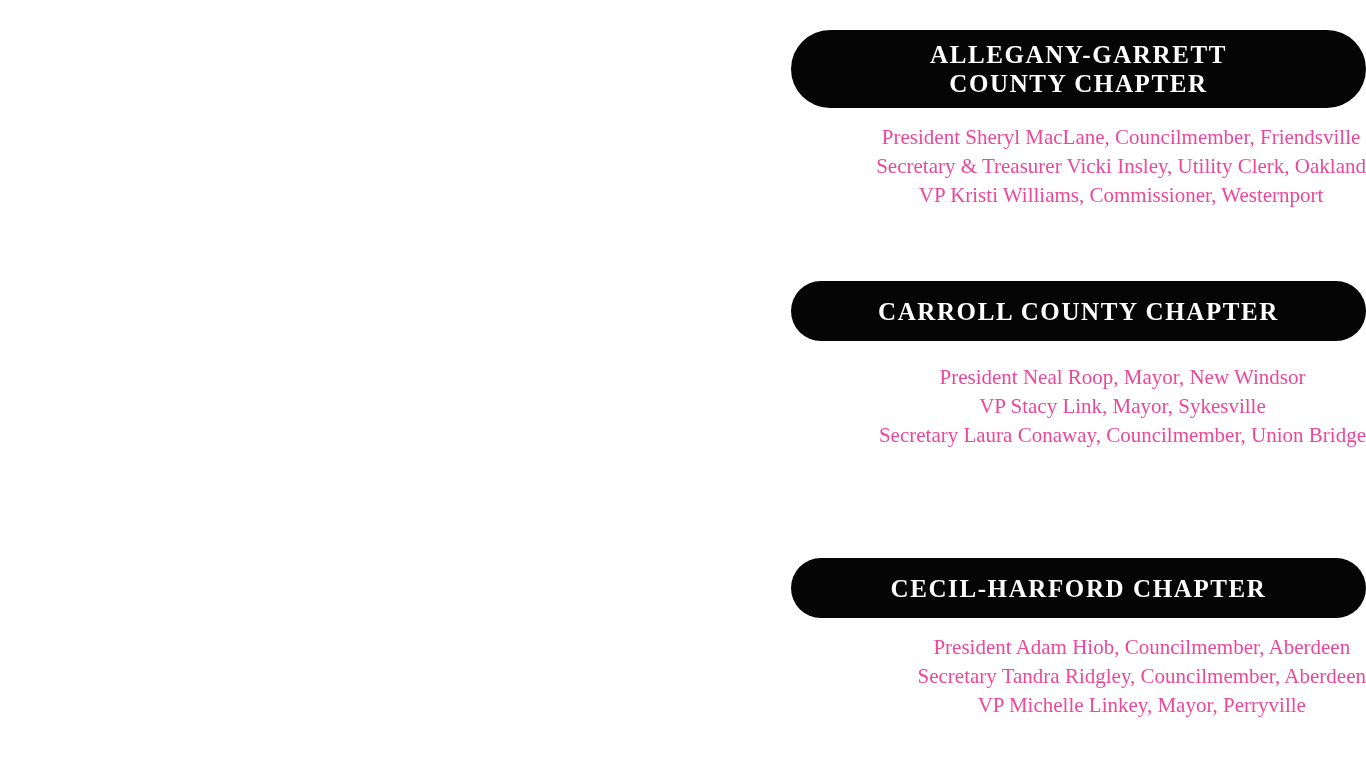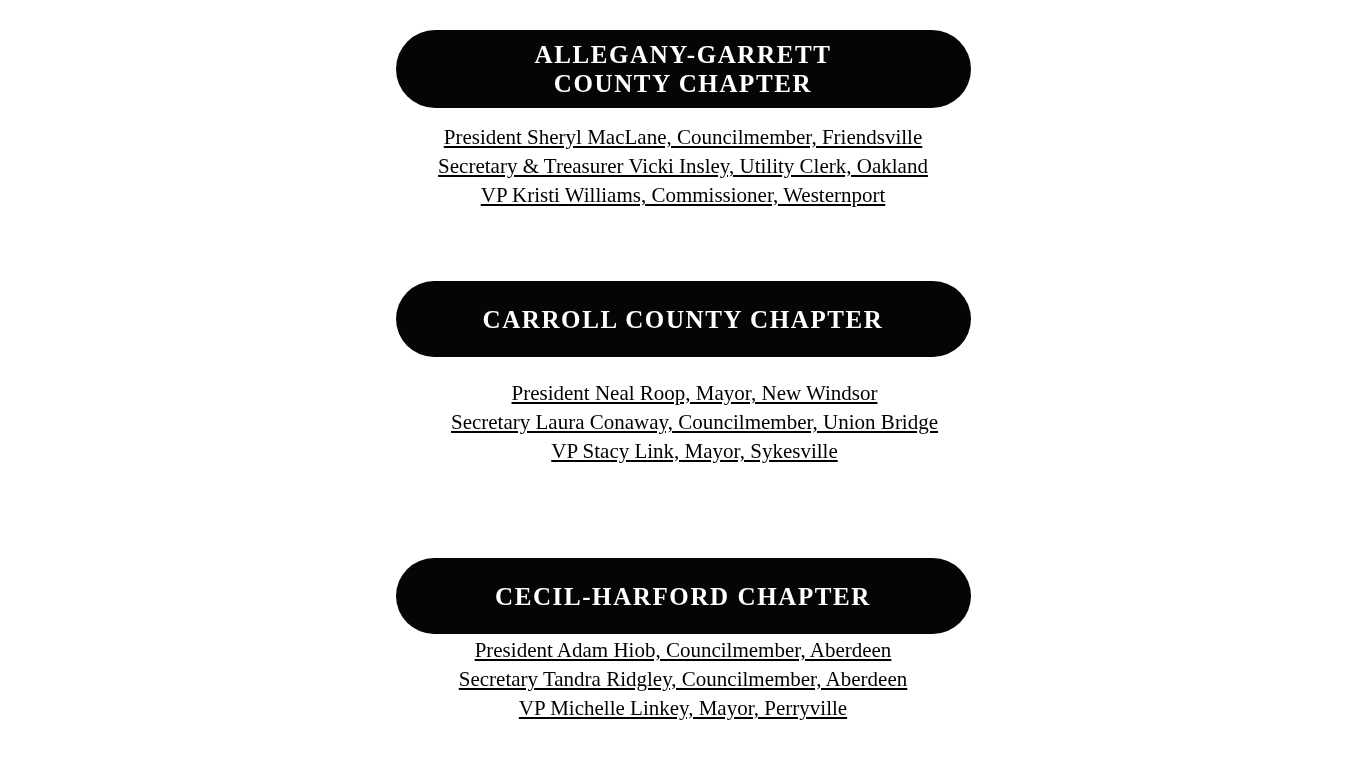--- a/index.html
+++ b/index.html
@@ -20,39 +20,39 @@
     width: 1366px;
     height: 768px;
     position: relative;
     box-sizing: border-box;
   }
 
   .chapter-block {
     width: 100%;
     display: flex;
     flex-direction: column;
-    align-items: center;
+    align-items: flex-end;
   }
 
   
   .chapter-banner {
     width: 575px;
     background: #050505;
     border-radius: 999px;
     display: flex;
     align-items: center;
     justify-content: center;
     box-sizing: border-box;
     padding: 0 26px;
   }
   .chapter-banner.two-line {
     height: 78px;
   }
   .chapter-banner.one-line {
-    height: 76px;
+    height: 60px;
   }
 
   .chapter-banner-title {
     margin: 0;
     color: #ffffff;
     font-family: "Liberation Serif", "DejaVu Serif", serif;
     font-weight: bold;
     font-size: 25px;
     letter-spacing: 1.6px;
     line-height: 29px;
@@ -65,34 +65,33 @@
   .officer-list {
     margin: 0;
     padding: 0;
     list-style: none;
     text-align: center;
   }
   .officer-line {
     font-family: "Liberation Serif", "DejaVu Serif", serif;
     font-size: 21px;
     line-height: 29px;
-    color: #000000;
+    color: #ec4899;
     text-align: center;
     white-space: nowrap;
-    text-decoration: underline;
   }
 
   
   #block-0 { position: absolute; top: 30px;  left: 0; }
   #block-0 .officer-list { margin-top: 15px; }
 
   #block-1 { position: absolute; top: 281px; left: 0; }
   #block-1 .officer-list { margin-top: 22px; margin-left: 23px; }
 
-  #block-2 { position: absolute; top: 558px; left: 0; }
+  #block-2 { position: absolute; top: 558px; left: 0; gap: 13px; }
   #block-2 .officer-list { margin-top: 2px; }
 </style>
 </head>
 <body>
 
 <div class="page">
 
   <section class="chapter-block" id="block-0">
     <div class="chapter-banner two-line">
       <h2 class="chapter-banner-title">ALLEGANY-GARRETT
@@ -104,22 +103,22 @@
       <li class="officer-line">VP Kristi Williams, Commissioner, Westernport</li>
     </ul>
   </section>
 
   <section class="chapter-block" id="block-1">
     <div class="chapter-banner one-line">
       <h2 class="chapter-banner-title">CARROLL COUNTY CHAPTER</h2>
     </div>
     <ul class="officer-list">
       <li class="officer-line">President Neal Roop, Mayor, New Windsor</li>
+      <li class="officer-line">VP Stacy Link, Mayor, Sykesville</li>
       <li class="officer-line">Secretary Laura Conaway, Councilmember, Union Bridge</li>
-      <li class="officer-line">VP Stacy Link, Mayor, Sykesville</li>
     </ul>
   </section>
 
   <section class="chapter-block" id="block-2">
     <div class="chapter-banner one-line">
       <h2 class="chapter-banner-title">CECIL-HARFORD CHAPTER</h2>
     </div>
     <ul class="officer-list">
       <li class="officer-line">President Adam Hiob, Councilmember, Aberdeen</li>
       <li class="officer-line">Secretary Tandra Ridgley, Councilmember, Aberdeen</li>

